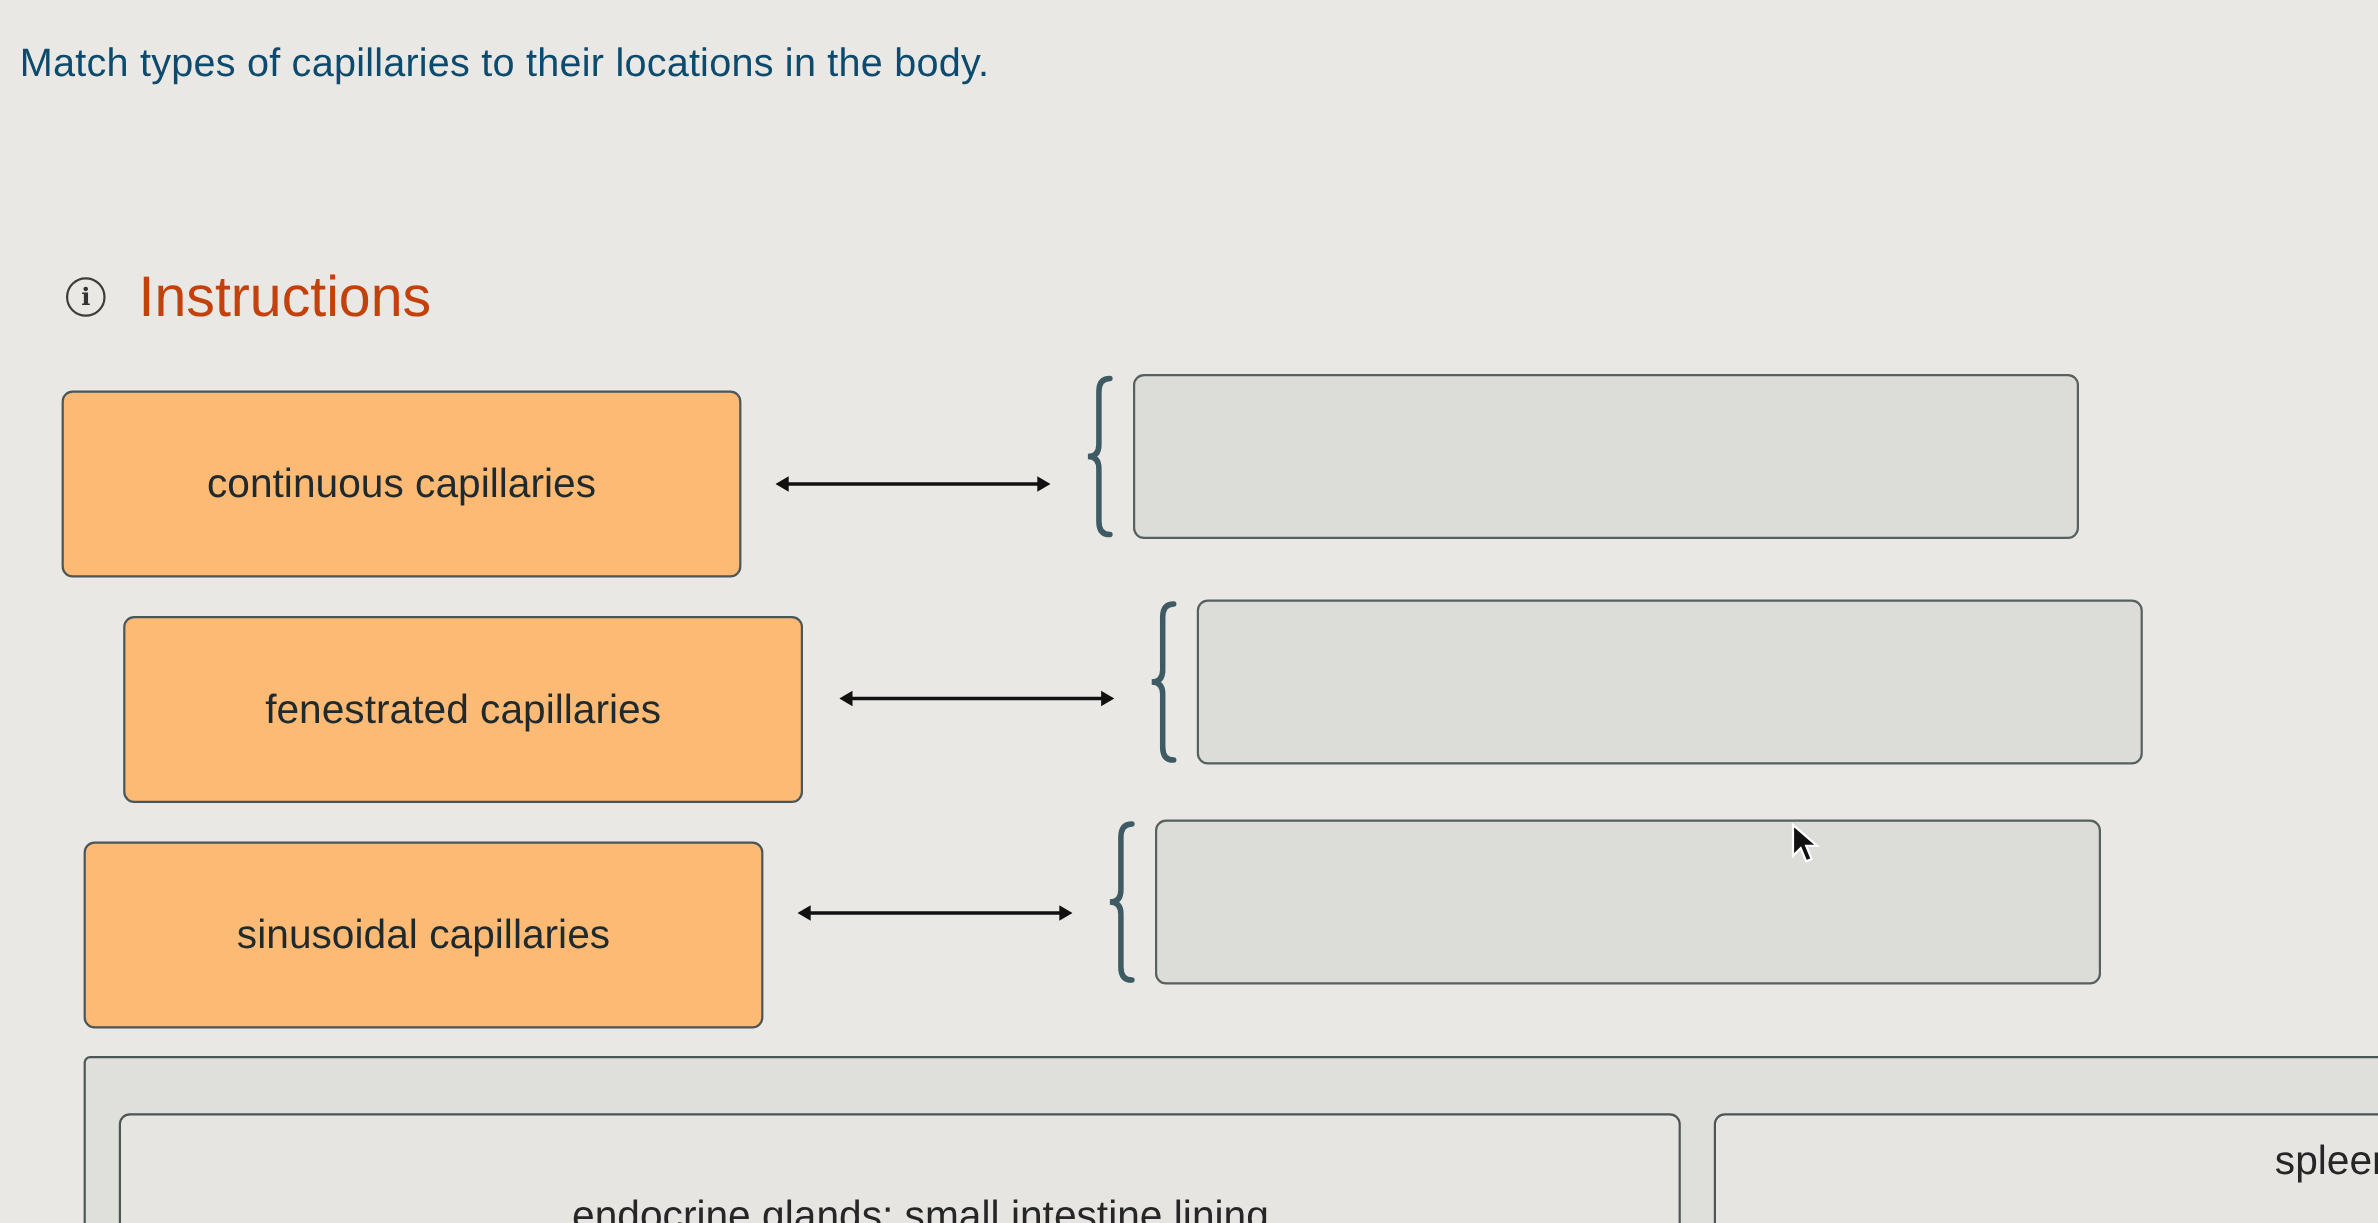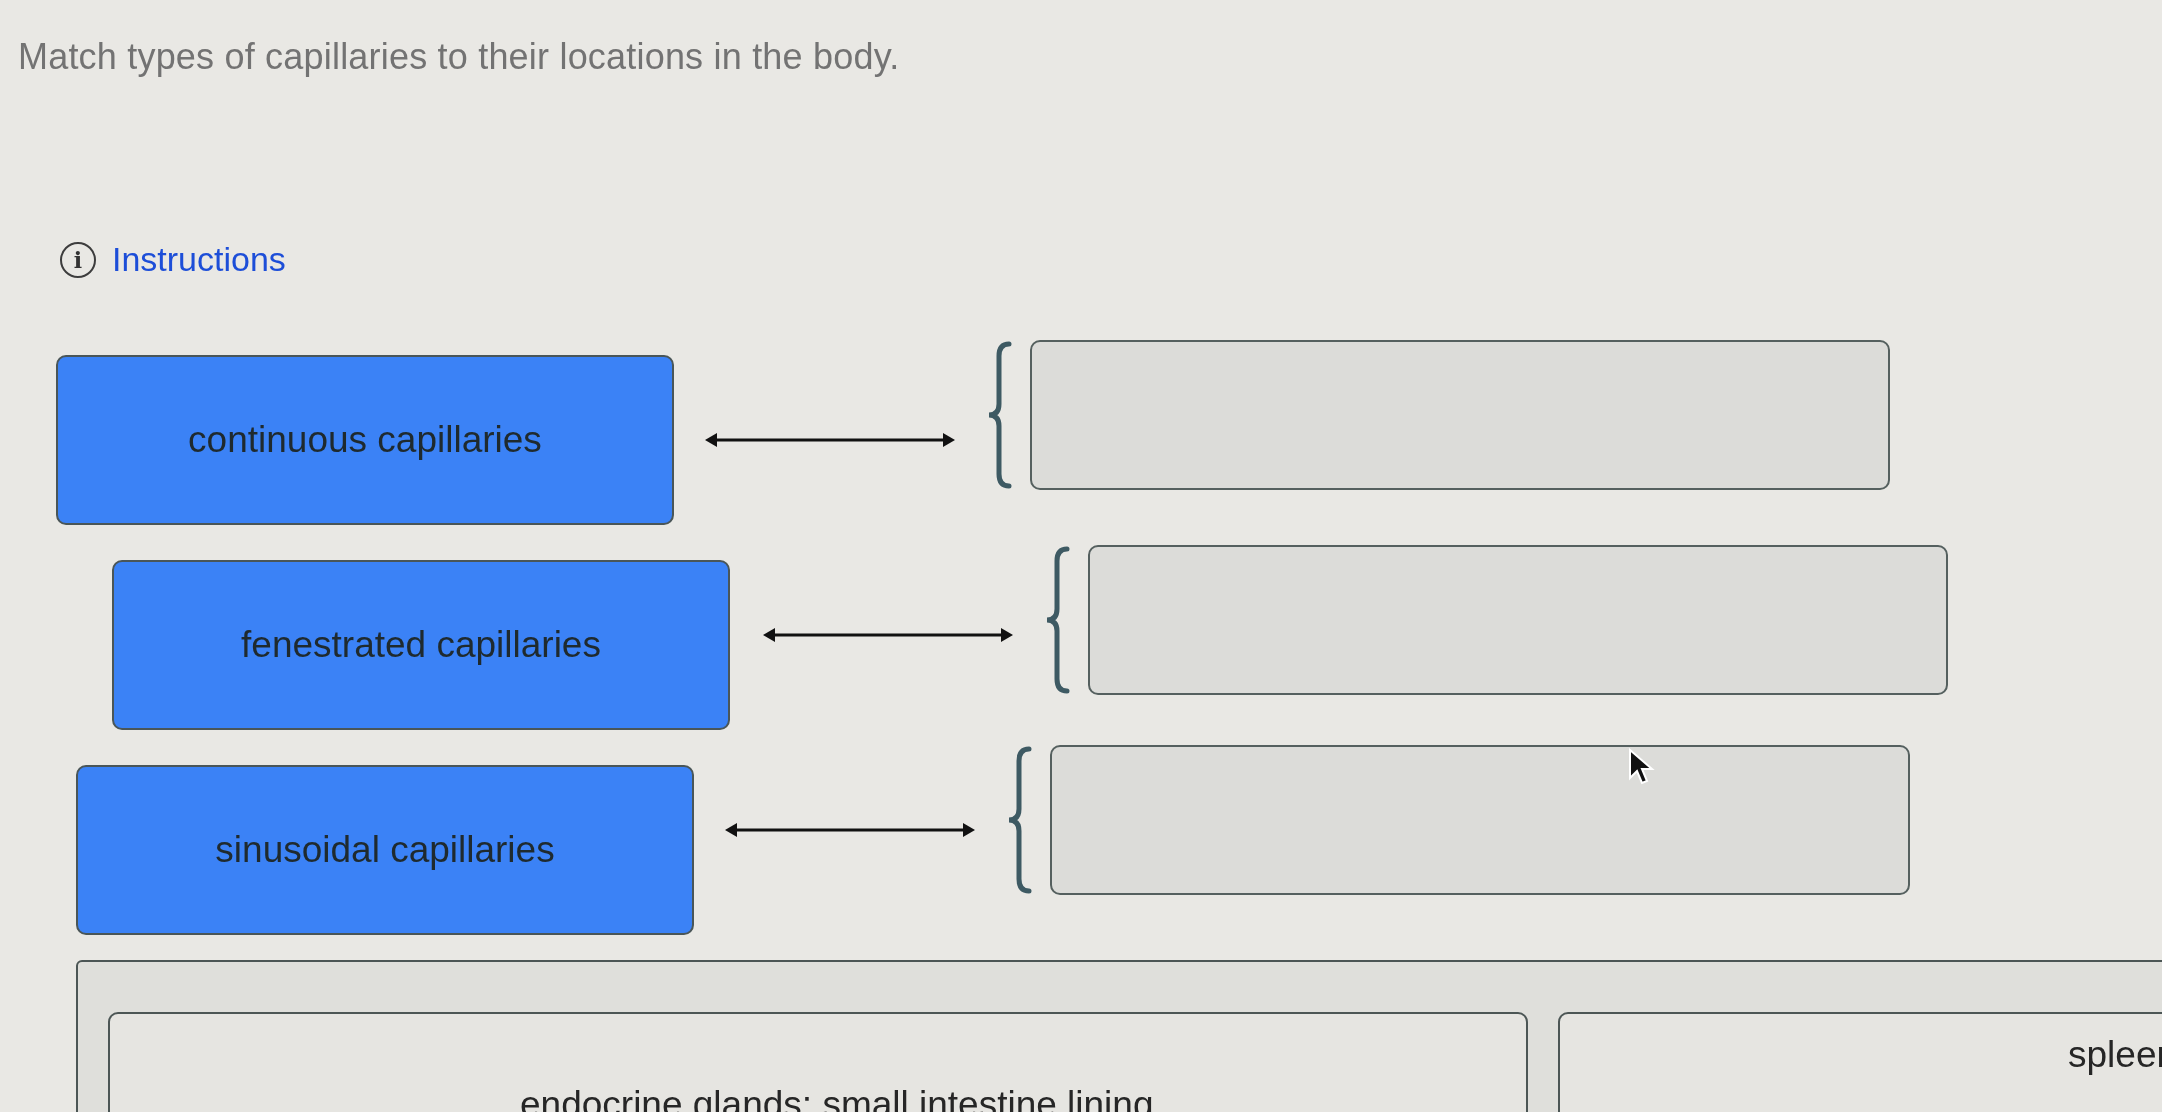--- a/index.html
+++ b/index.html
@@ -13,21 +13,21 @@
       font-family: "Liberation Sans", "DejaVu Sans", sans-serif;
       color: #2b2b2b;
       position: relative;
       overflow: hidden;
     }
     .question {
       position: absolute;
       left: 18px;
       top: 36px;
       font-size: 36px;
-      color: #737373;
+      color: #0c4a6e;
       letter-spacing: 0.2px;
     }
     .instructions {
       position: absolute;
       left: 60px;
       top: 240px;
       display: flex;
       align-items: center;
       gap: 16px;
       cursor: pointer;
@@ -40,35 +40,36 @@
       display: flex;
       align-items: center;
       justify-content: center;
       font-family: "DejaVu Serif", serif;
       font-weight: bold;
       font-size: 22px;
       color: #333;
       box-sizing: border-box;
     }
     .instructions-label {
-      font-size: 34px;
-      color: #1d4ed8;
+      font-size: 52px;
+      color: #c2410c;
+      margin-left: 14px;
     }
     .row {
       position: absolute;
       left: 0;
       width: 2162px;
       height: 180px;
     }
     .term-box {
       position: absolute;
       left: 56px;
       width: 618px;
       height: 170px;
-      background: #3b82f6;
+      background: #fdba74;
       border: 2px solid #4a5658;
       border-radius: 10px;
       box-sizing: border-box;
       display: flex;
       align-items: center;
       justify-content: center;
       font-size: 37px;
       color: #1f2a2e;
       cursor: grab;
     }

